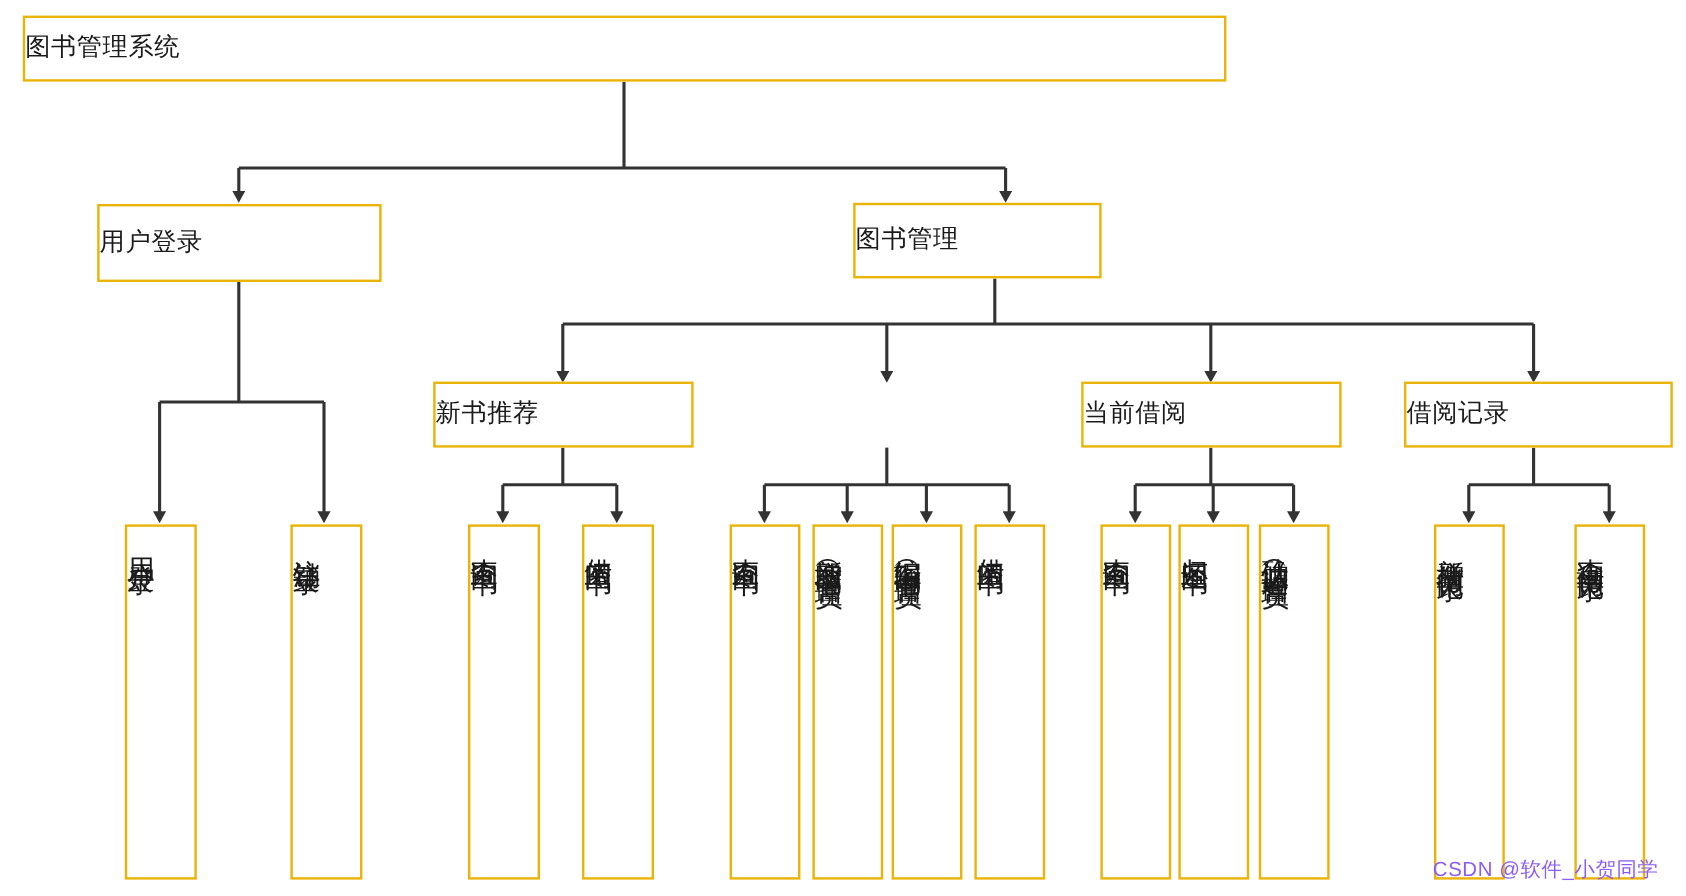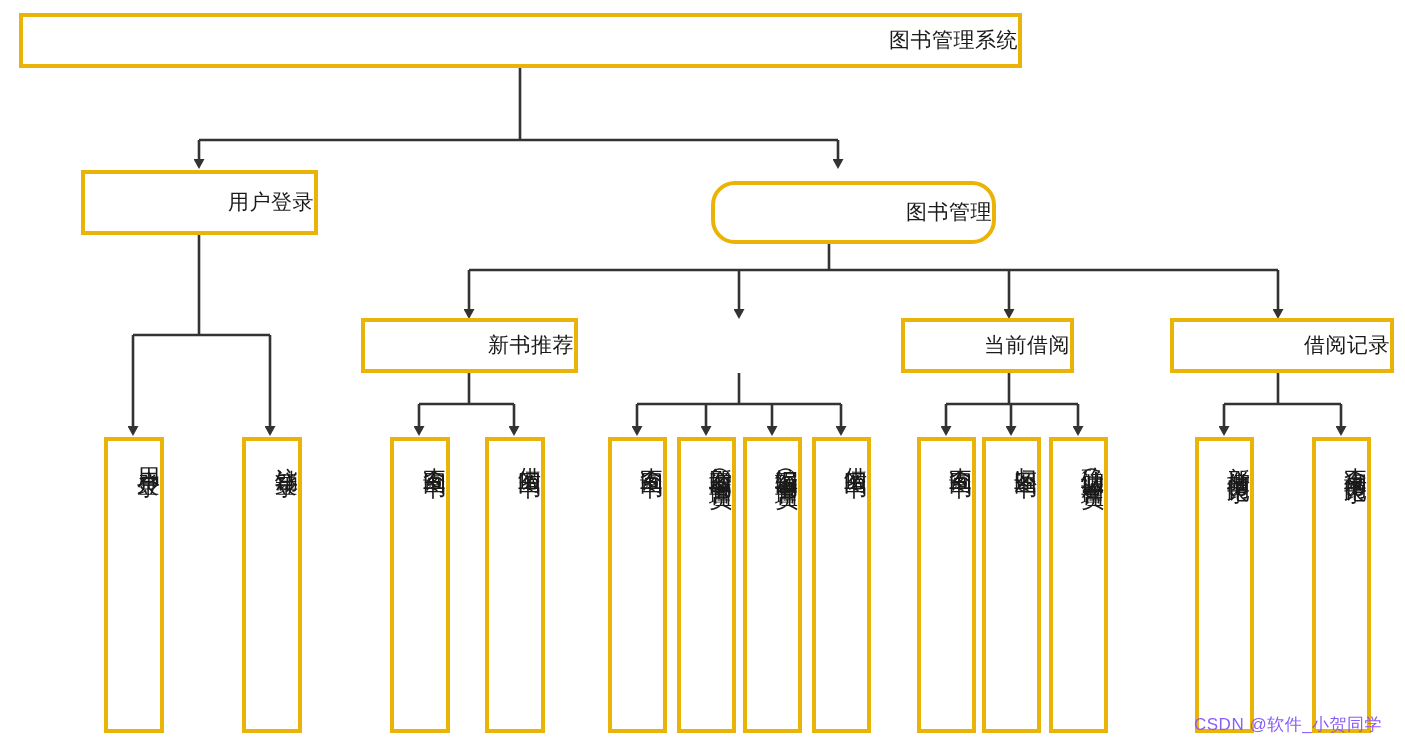--- a/index.html
+++ b/index.html
@@ -19,25 +19,25 @@
     position: absolute;
     left: 0;
     top: 0;
     width: 1405px;
     height: 747px;
     pointer-events: none;
   }
   .node {
     position: absolute;
     box-sizing: border-box;
-    border: 4px solid #eab308;
+    border: 2px solid #eab308;
     background: #ffffff;
     display: flex;
     align-items: center;
-    justify-content: flex-end;
+    justify-content: flex-start;
     color: #1a1a1a;
   }
   .node .label {
     display: block;
     text-align: center;
     line-height: 1.08;
     letter-spacing: 0.5px;
   }
   .node.horiz .label {
     writing-mode: horizontal-tb;
@@ -121,30 +121,30 @@
   </svg>
 
   <div class="node horiz" style="left:19px; top:13px; width:1003px; height:55px;">
     <span class="label">图书管理系统</span>
   </div>
 
   <div class="node horiz" style="left:81px; top:170px; width:237px; height:65px;">
     <span class="label">用户登录</span>
   </div>
 
-  <div class="node horiz" style="left:711px; top:181px; width:285px; height:63px;border-radius:24px;">
+  <div class="node horiz" style="left:711px; top:169px; width:207px; height:63px;">
     <span class="label">图书管理</span>
   </div>
 
   <div class="node horiz" style="left:361px; top:318px; width:217px; height:55px;">
     <span class="label">新书推荐</span>
   </div>
 
 
-  <div class="node horiz" style="left:901px; top:318px; width:173px; height:55px;">
+  <div class="node horiz" style="left:901px; top:318px; width:217px; height:55px;">
     <span class="label">当前借阅</span>
   </div>
 
   <div class="node horiz" style="left:1170px; top:318px; width:224px; height:55px;">
     <span class="label">借阅记录</span>
   </div>
 
   <div class="node vert" style="left:104px; top:437px; width:60px; height:296px;">
     <span class="label">用户登录</span>
   </div>

